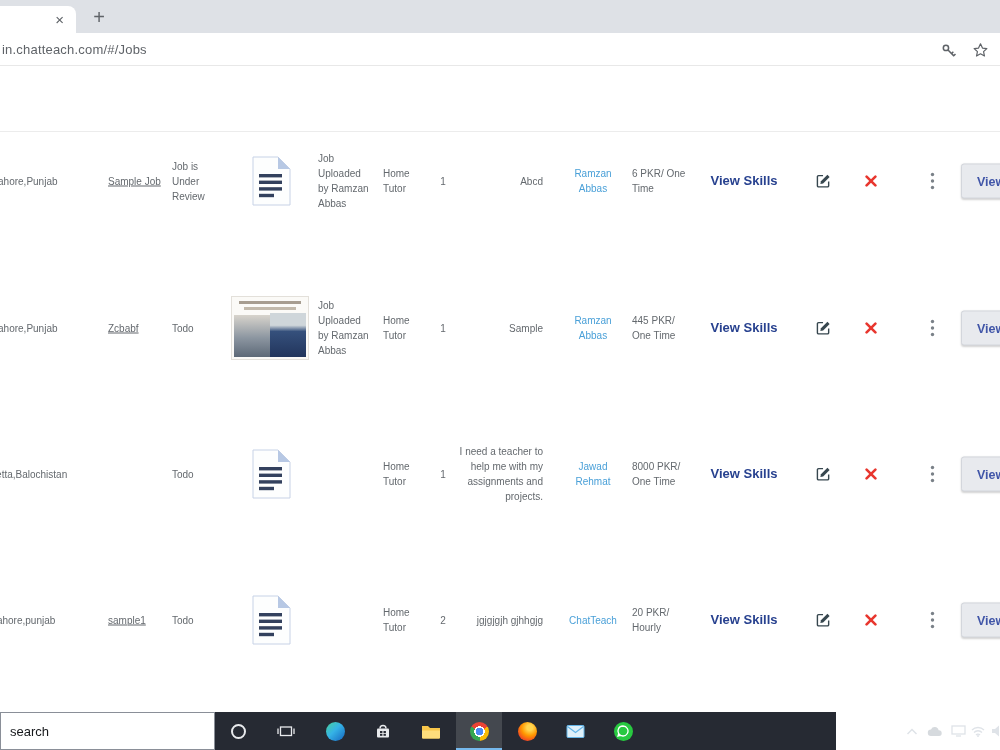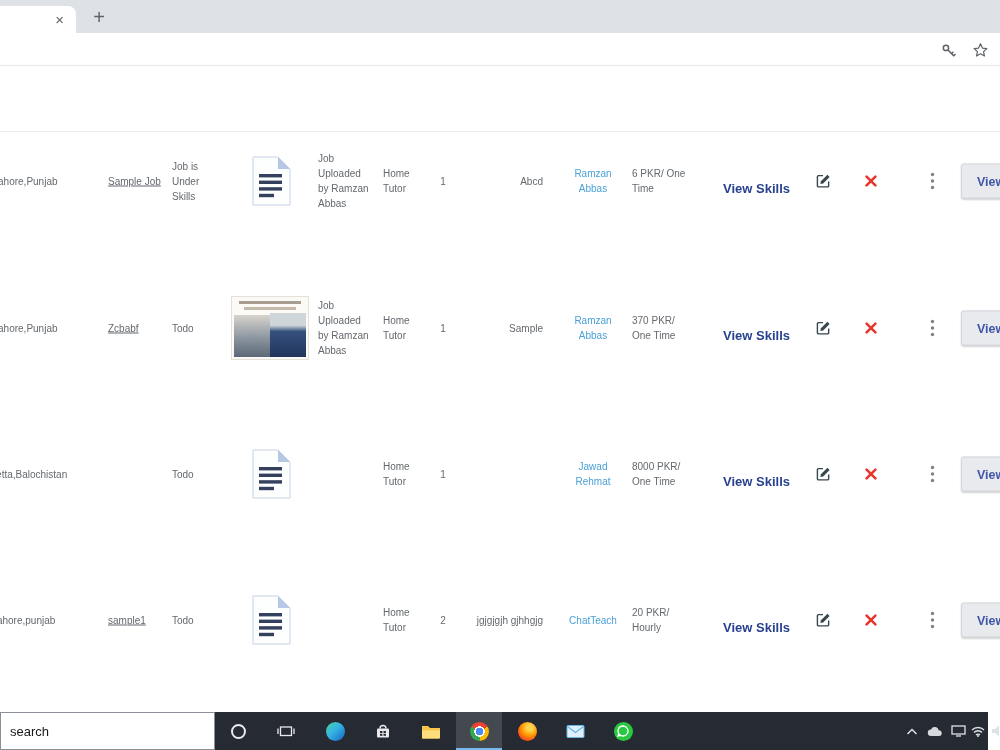--- a/index.html
+++ b/index.html
@@ -29,40 +29,40 @@
   .c-loc{left:-40px;width:130px;text-align:center;}
   .c-title{left:108px;width:66px;text-decoration:underline;}
   .c-status{left:172px;width:40px;}
   .c-attach{left:228px;width:84px;display:flex;align-items:center;justify-content:center;cursor:pointer;}
   .c-upl{left:318px;width:54px;}
   .c-type{left:383px;width:36px;}
   .c-count{left:431px;width:24px;text-align:center;}
   .c-desc{left:455px;width:88px;text-align:right;}
   .c-poster{left:565px;width:56px;text-align:center;color:#4aa0d8;cursor:pointer;}
   .c-price{left:632px;width:54px;}
-  .c-skills{left:698px;width:92px;text-align:right;font-size:13px;font-weight:700;color:#27418f;cursor:pointer;margin-top:8px;}
+  .c-skills{left:698px;width:92px;text-align:center;font-size:13px;font-weight:700;color:#27418f;cursor:pointer;}
   .c-edit{left:812px;width:22px;display:flex;justify-content:center;cursor:pointer;}
   .c-del{left:860px;width:22px;display:flex;justify-content:center;cursor:pointer;}
   .c-kebab{left:922px;width:20px;display:flex;justify-content:center;cursor:pointer;}
   .viewbtn{position:absolute;top:50%;transform:translateY(-50%);left:961px;width:76px;height:35px;
     background:#e8eaee;border:1px solid #d3d6dc;border-radius:3px;box-shadow:0 1px 2px rgba(0,0,0,.18);
     color:#4156a8;font-weight:700;font-size:12.5px;text-align:left;padding-left:15px;cursor:pointer;
     font-family:"Liberation Sans","DejaVu Sans",sans-serif;}
 
   
   .thumb{width:78px;height:64px;background:#fbfaf7;border:1px solid #e3e0da;position:relative;overflow:hidden;}
   .th-t1{position:absolute;top:4px;left:7px;right:7px;height:3px;background:#a79d90;}
   .th-t2{position:absolute;top:10px;left:12px;right:12px;height:3px;background:#c2b9ab;}
   .th-left{position:absolute;left:2px;top:18px;width:36px;bottom:2px;
     background:linear-gradient(180deg,#d8d4cc 0%,#8b95a0 55%,#5d6977 100%);}
   .th-right{position:absolute;right:2px;top:16px;width:36px;bottom:2px;
     background:linear-gradient(180deg,#cfd6da 0%,#cfd6da 28%,#35507c 42%,#22355c 100%);}
 
   
-  .taskbar{position:absolute;left:0;top:712px;width:988px;height:38px;background:#262a33;}
+  .taskbar{position:absolute;left:0;top:712px;width:836px;height:38px;background:#262a33;}
   .tb-search{position:absolute;left:0;top:0;width:215px;height:38px;background:#fff;
     border:1px solid #8a8f98;display:flex;align-items:center;padding-left:9px;
     font-size:13px;color:#16181b;cursor:text;}
   .tb-btn{position:absolute;top:0;width:46px;height:38px;display:flex;align-items:center;justify-content:center;cursor:pointer;}
   .tb-btn.active{background:rgba(255,255,255,.14);box-shadow:inset 0 -2px 0 #76b9ed;}
   .ic-cortana{width:15px;height:15px;border:2px solid #e8eaed;border-radius:50%;}
   .ic-edge{width:19px;height:19px;border-radius:50%;background:linear-gradient(135deg,#49d29a 0%,#35b3e6 45%,#1565c0 100%);}
   .ic-chrome{width:19px;height:19px;border-radius:50%;
     background:radial-gradient(circle,#4b8bf4 0 27%,#fff 27% 38%,rgba(0,0,0,0) 38%),
                conic-gradient(from -60deg,#ea4335 0 120deg,#fbbc05 120deg 240deg,#34a853 240deg 360deg);}
@@ -77,40 +77,41 @@
 <div id="screen">
 
   <div class="tabstrip">
     <div class="tab">
       <span class="tab-close">×</span>
     </div>
     <div class="newtab">+</div>
   </div>
 
   <div class="toolbar">
+    <div class="urltext">in.chatteach.com/#/Jobs</div>
     <div class="omni-icon key-ic">
       <svg width="17" height="17" viewBox="0 0 20 20">
         <circle cx="7" cy="7" r="3.1" fill="none" stroke="#5f6368" stroke-width="1.8"></circle>
         <path d="M9.4 9.4 L16.6 16.6 M13.6 13.6 l2.1 -2.1 M16.2 16.2 l2 -2" fill="none" stroke="#5f6368" stroke-width="1.8"></path>
       </svg>
     </div>
     <div class="omni-icon star-ic">
       <svg width="17" height="17" viewBox="0 0 20 20">
         <path d="M10 2.2 l2.3 4.9 5.2 .6 -3.9 3.6 1.1 5.2 -4.7 -2.7 -4.7 2.7 1.1 -5.2 -3.9 -3.6 5.2 -.6 z" fill="none" stroke="#5f6368" stroke-width="1.4" stroke-linejoin="round"></path>
       </svg>
     </div>
   </div>
 
   <div class="content">
     <div class="table-topline"></div>
 
     <div class="jrow" style="top:65px;height:100px;">
       <div class="cell c-loc">Lahore,Punjab</div>
       <div class="cell c-title">Sample Job</div>
-      <div class="cell c-status">Job is Under Skills</div>
+      <div class="cell c-status">Job is Under Review</div>
       <div class="cell c-attach">
         <svg width="44" height="50" viewBox="0 0 44 50">
           <path d="M5 1 h25 l12 12 v36 h-37 z" fill="#fdfefe" stroke="#c7d2e6" stroke-width="1"></path>
           <path d="M30 1 l12 12 h-12 z" fill="#b7c8e4"></path>
           <rect x="11" y="18" width="23" height="3.4" fill="#33415e"></rect>
           <rect x="11" y="24.6" width="23" height="3.4" fill="#33415e"></rect>
           <rect x="11" y="31.2" width="23" height="3.4" fill="#33415e"></rect>
           <rect x="11" y="37.8" width="15" height="3.4" fill="#33415e"></rect>
         </svg>
       </div>
@@ -152,21 +153,21 @@
           <div class="th-t2"></div>
           <div class="th-left"></div>
           <div class="th-right"></div>
         </div>
       </div>
       <div class="cell c-upl">Job Uploaded by Ramzan Abbas</div>
       <div class="cell c-type">Home Tutor</div>
       <div class="cell c-count">1</div>
       <div class="cell c-desc">Sample</div>
       <div class="cell c-poster">Ramzan Abbas</div>
-      <div class="cell c-price">370 PKR/ One Time</div>
+      <div class="cell c-price">445 PKR/ One Time</div>
       <div class="cell c-skills">View Skills</div>
       <div class="cell c-edit">
         <svg width="15" height="15" viewBox="0 0 16 16">
           <path d="M13.5 8.5 v4.6 a1.2 1.2 0 0 1 -1.2 1.2 H2.7 a1.2 1.2 0 0 1 -1.2 -1.2 V3.5 a1.2 1.2 0 0 1 1.2 -1.2 h4.8" fill="none" stroke="#37474f" stroke-width="1.5"></path>
           <path d="M12.2 1.4 l2.3 2.3 -6.9 6.9 -3 .7 .7 -3 z" fill="#37474f"></path>
         </svg>
       </div>
       <div class="cell c-del">
         <svg width="12" height="12" viewBox="0 0 12 12">
           <path d="M1.6 1.6 L10.4 10.4 M10.4 1.6 L1.6 10.4" stroke="#e8362e" stroke-width="2.6" stroke-linecap="round"></path>
@@ -190,20 +191,21 @@
           <path d="M5 1 h25 l12 12 v36 h-37 z" fill="#fdfefe" stroke="#c7d2e6" stroke-width="1"></path>
           <path d="M30 1 l12 12 h-12 z" fill="#b7c8e4"></path>
           <rect x="11" y="18" width="23" height="3.4" fill="#33415e"></rect>
           <rect x="11" y="24.6" width="23" height="3.4" fill="#33415e"></rect>
           <rect x="11" y="31.2" width="23" height="3.4" fill="#33415e"></rect>
           <rect x="11" y="37.8" width="15" height="3.4" fill="#33415e"></rect>
         </svg>
       </div>
       <div class="cell c-type">Home Tutor</div>
       <div class="cell c-count">1</div>
+      <div class="cell c-desc">I need a teacher to help me with my assignments and projects.</div>
       <div class="cell c-poster">Jawad Rehmat</div>
       <div class="cell c-price">8000 PKR/ One Time</div>
       <div class="cell c-skills">View Skills</div>
       <div class="cell c-edit">
         <svg width="15" height="15" viewBox="0 0 16 16">
           <path d="M13.5 8.5 v4.6 a1.2 1.2 0 0 1 -1.2 1.2 H2.7 a1.2 1.2 0 0 1 -1.2 -1.2 V3.5 a1.2 1.2 0 0 1 1.2 -1.2 h4.8" fill="none" stroke="#37474f" stroke-width="1.5"></path>
           <path d="M12.2 1.4 l2.3 2.3 -6.9 6.9 -3 .7 .7 -3 z" fill="#37474f"></path>
         </svg>
       </div>
       <div class="cell c-del">

